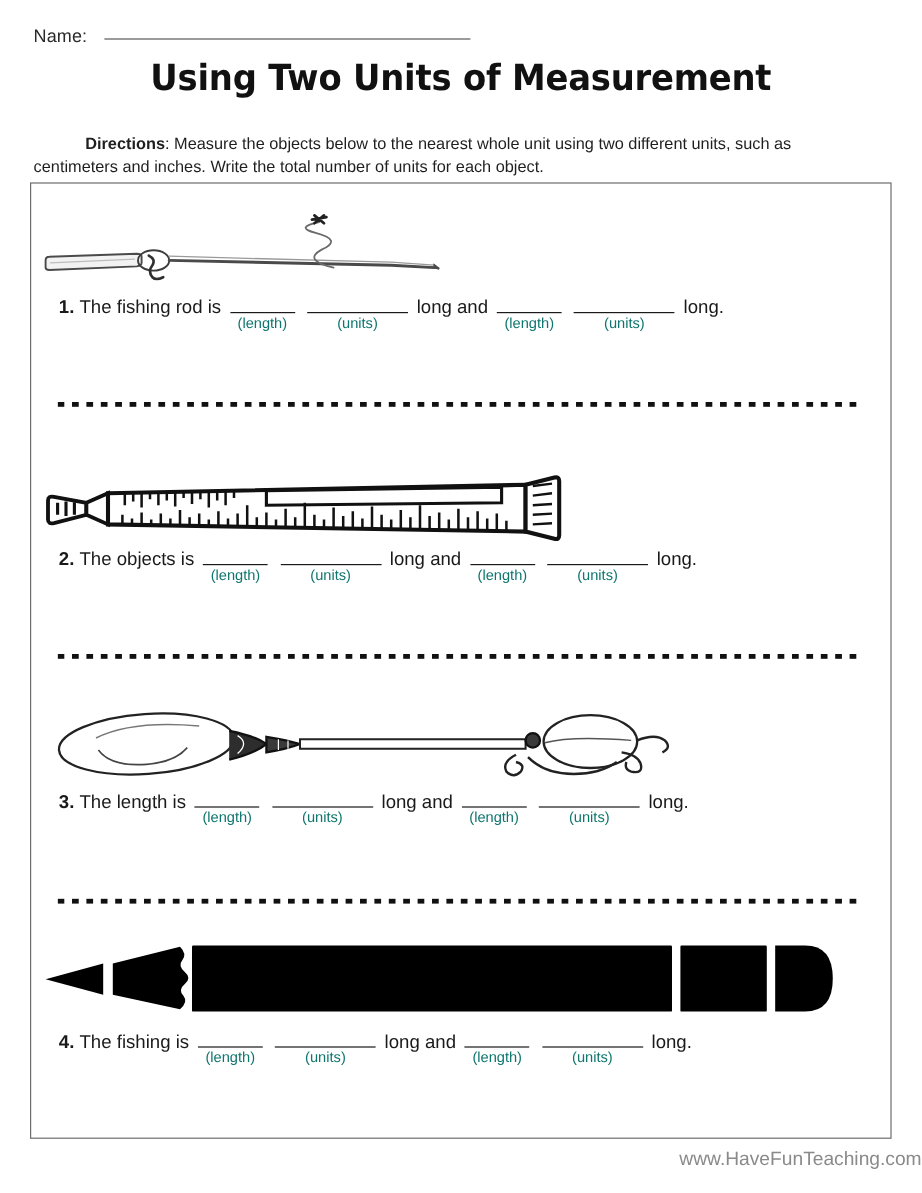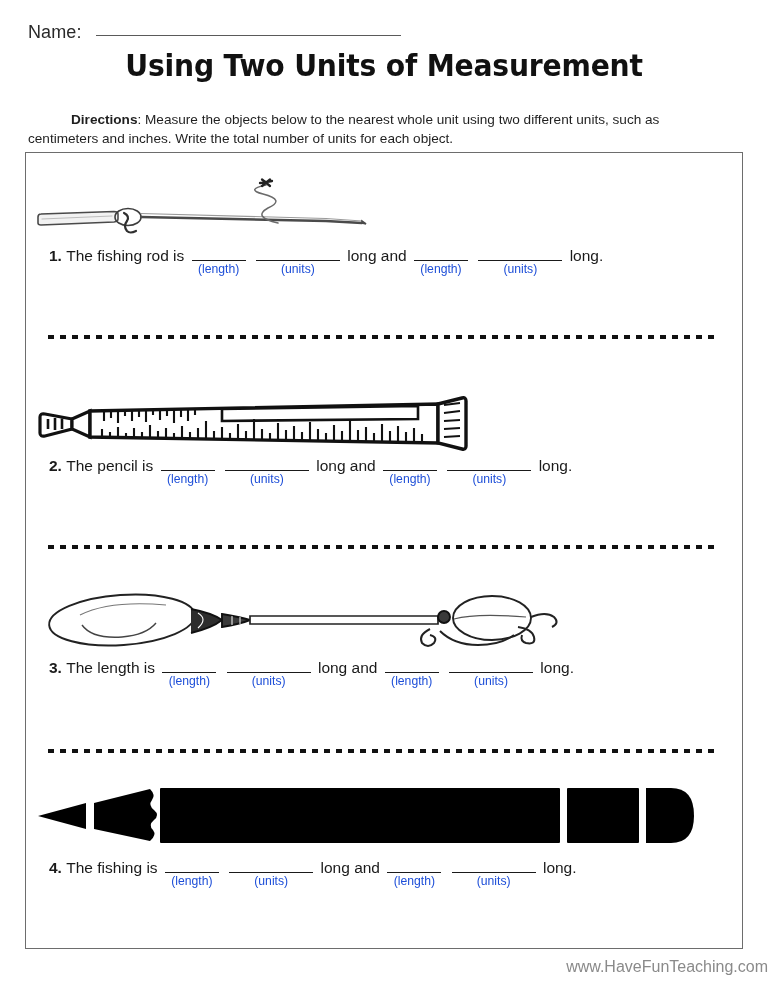--- a/index.html
+++ b/index.html
@@ -19,21 +19,21 @@
   
   .name-row {
     position: absolute;
     left: 28px;
     top: 22px;
     display: flex;
     align-items: baseline;
     gap: 14px;
   }
   .name-label {
-    font-size: 18px;
+    font-size: 15px;
     letter-spacing: .1px;
     color: #2a2a2a;
   }
   .name-rule {
     width: 305px;
     height: 0;
     border-bottom: 1px solid #5a5a5a;
     position: relative;
     top: -2px;
   }
@@ -110,21 +110,21 @@
     margin: 0 3px;
   }
   .blank.len  { width: 54px; }
   .blank.unit { width: 84px; }
   .sub {
     position: absolute;
     top: 15px;
     left: 50%;
     transform: translateX(-50%);
     font-size: 12.2px;
-    color: #1d4ed8;
+    color: #0f766e;
     white-space: nowrap;
   }
 
   
   .divider {
     position: absolute;
     left: 22px;
     width: 672px;
     height: 4px;
     background-image: linear-gradient(to right, #111 0 6px, transparent 6px 12px);
@@ -216,21 +216,21 @@
           </g>
 
           <g stroke-width="2.1">
             <path d="M76 66 L76 58 M84 66 L84 61 M92 66 L92 56 M100 67 L100 62 M108 67 L108 57 M116 67 L116 61 M124 67 L124 54 M132 67 L132 60 M140 67 L140 57 M148 68 L148 62 M156 68 L156 55 M164 68 L164 61 M172 68 L172 57 M180 68 L180 50 M188 68 L188 60 M196 69 L196 56 M204 69 L204 62 M212 69 L212 53 M220 69 L220 60 M228 69 L228 48 M236 69 L236 58 M244 70 L244 62 M252 70 L252 52 M260 70 L260 59 M268 70 L268 55 M276 70 L276 61 M284 70 L284 51 M292 70 L292 58 M300 71 L300 62 M308 71 L308 54 M316 71 L316 60 M324 71 L324 50 M332 71 L332 59 M340 71 L340 56 M348 71 L348 62 M356 72 L356 53 M364 72 L364 60 M372 72 L372 55 M380 72 L380 61 M388 72 L388 57 M396 72 L396 63"></path>
           </g>
         </g>
       </svg>
     </div>
     <div class="qline">
       <span class="qnum">2.</span>
-      <span class="qtext">The pencil is</span>
+      <span class="qtext">The objects is</span>
       <span class="blank len"><span class="sub">(length)</span></span>
       <span class="blank unit"><span class="sub">(units)</span></span>
       <span class="qtext">long and</span>
       <span class="blank len"><span class="sub">(length)</span></span>
       <span class="blank unit"><span class="sub">(units)</span></span>
       <span class="qtext">long.</span>
     </div>
   </div>
 
   <div class="divider" style="top:392px;"></div>

